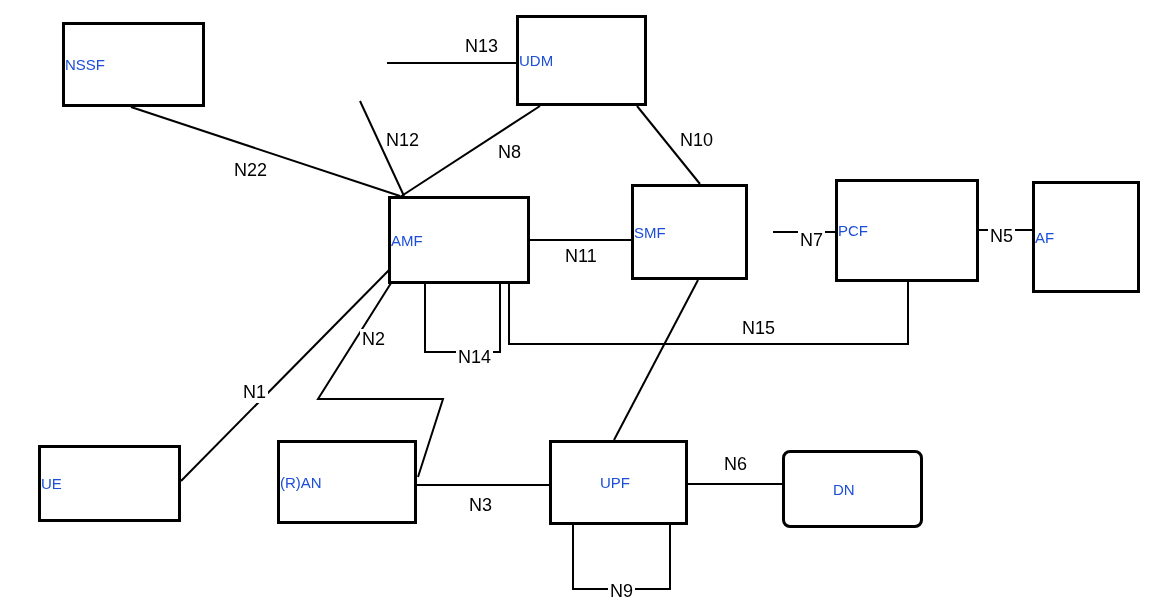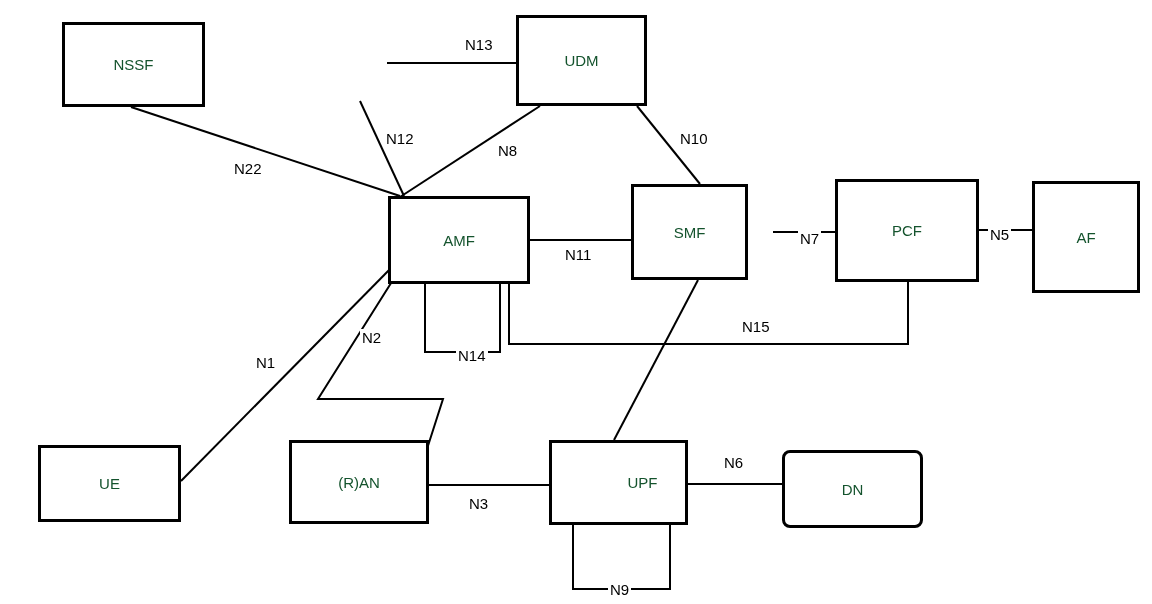--- a/index.html
+++ b/index.html
@@ -22,32 +22,33 @@
     width: 1152px;
     height: 604px;
   }
   .node {
     position: absolute;
     box-sizing: border-box;
     border: 3px solid #000000;
     background: #ffffff;
     display: flex;
     align-items: center;
-    justify-content: center;
-    color: #14532d;
+    justify-content: flex-start;
+    color: #1d4ed8;
     font-size: 15px;
     font-family: "Liberation Sans", sans-serif;
   }
   .node.rounded {
     border-radius: 8px;
+    padding-left: 48px;
   }
   .edge-label {
     position: absolute;
     color: #000000;
-    font-size: 15px;
+    font-size: 18px;
     font-family: "Liberation Sans", sans-serif;
     background: #ffffff;
     padding: 0 2px;
     white-space: nowrap;
   }
 </style>
 </head>
 <body>
 
 <div id="canvas">
@@ -103,39 +104,39 @@
   </div>
   <div class="node" style="left:835px; top:179px; width:144px; height:103px;">
     <span>PCF</span>
   </div>
   <div class="node" style="left:1032px; top:181px; width:108px; height:112px;">
     <span>AF</span>
   </div>
   <div class="node" style="left:38px; top:445px; width:143px; height:77px;">
     <span>UE</span>
   </div>
-  <div class="node" style="left:289px; top:440px; width:140px; height:84px;">
+  <div class="node" style="left:277px; top:440px; width:140px; height:84px;">
     <span>(R)AN</span>
   </div>
   <div class="node" style="left:549px; top:440px; width:139px; height:85px;padding-left:48px;">
     <span>UPF</span>
   </div>
   <div class="node rounded" style="left:782px; top:450px; width:141px; height:78px;">
     <span>DN</span>
   </div>
 
   <div class="edge-label" style="left:463px; top:36px;">N13</div>
   <div class="edge-label" style="left:232px; top:160px;">N22</div>
   <div class="edge-label" style="left:384px; top:130px;">N12</div>
   <div class="edge-label" style="left:496px; top:142px;">N8</div>
   <div class="edge-label" style="left:678px; top:130px;">N10</div>
   <div class="edge-label" style="left:563px; top:246px;">N11</div>
   <div class="edge-label" style="left:798px; top:230px;">N7</div>
   <div class="edge-label" style="left:988px; top:226px;">N5</div>
   <div class="edge-label" style="left:740px; top:318px;">N15</div>
   <div class="edge-label" style="left:456px; top:347px;">N14</div>
-  <div class="edge-label" style="left:241px; top:354px;margin-left:13px;">N1</div>
+  <div class="edge-label" style="left:241px; top:382px;">N1</div>
   <div class="edge-label" style="left:360px; top:329px;">N2</div>
   <div class="edge-label" style="left:467px; top:495px;">N3</div>
   <div class="edge-label" style="left:722px; top:454px;">N6</div>
   <div class="edge-label" style="left:608px; top:581px;">N9</div>
 
 </div>
 
 </body></html>

